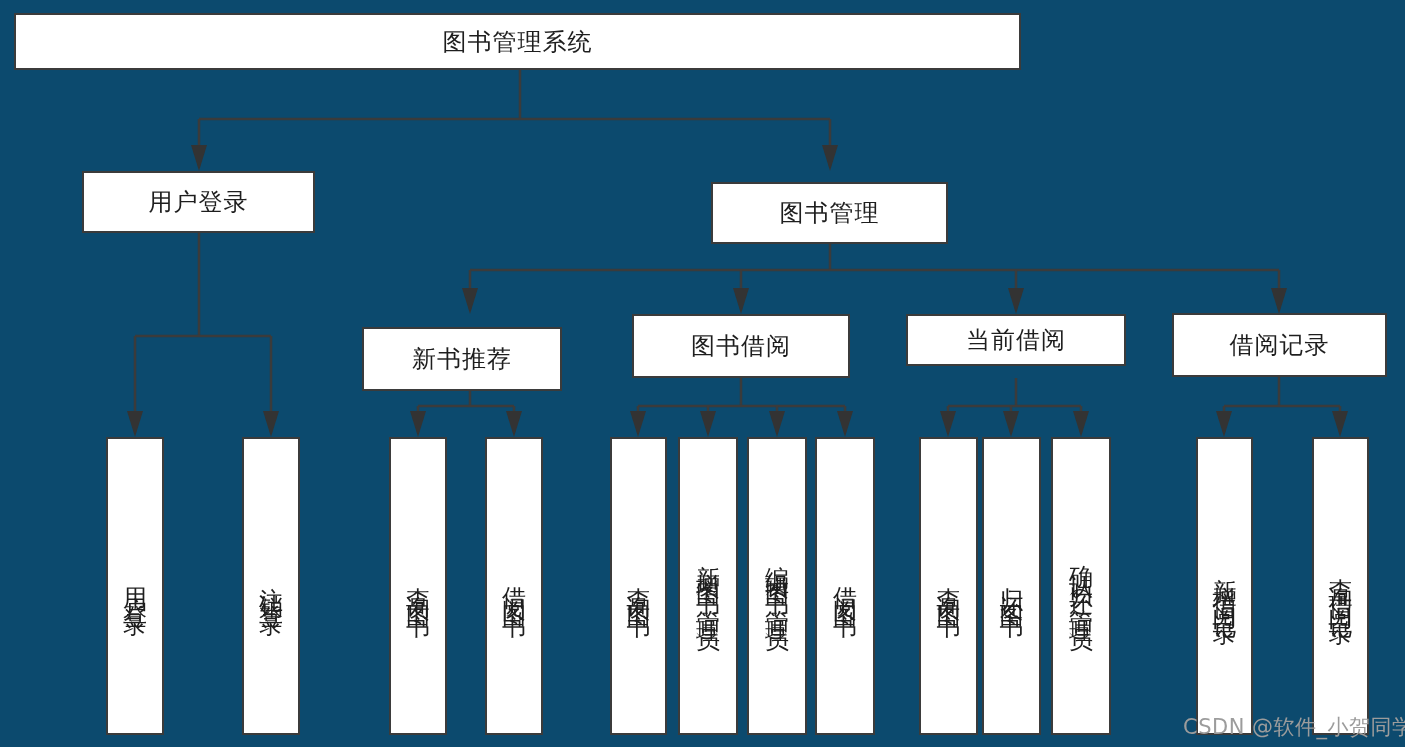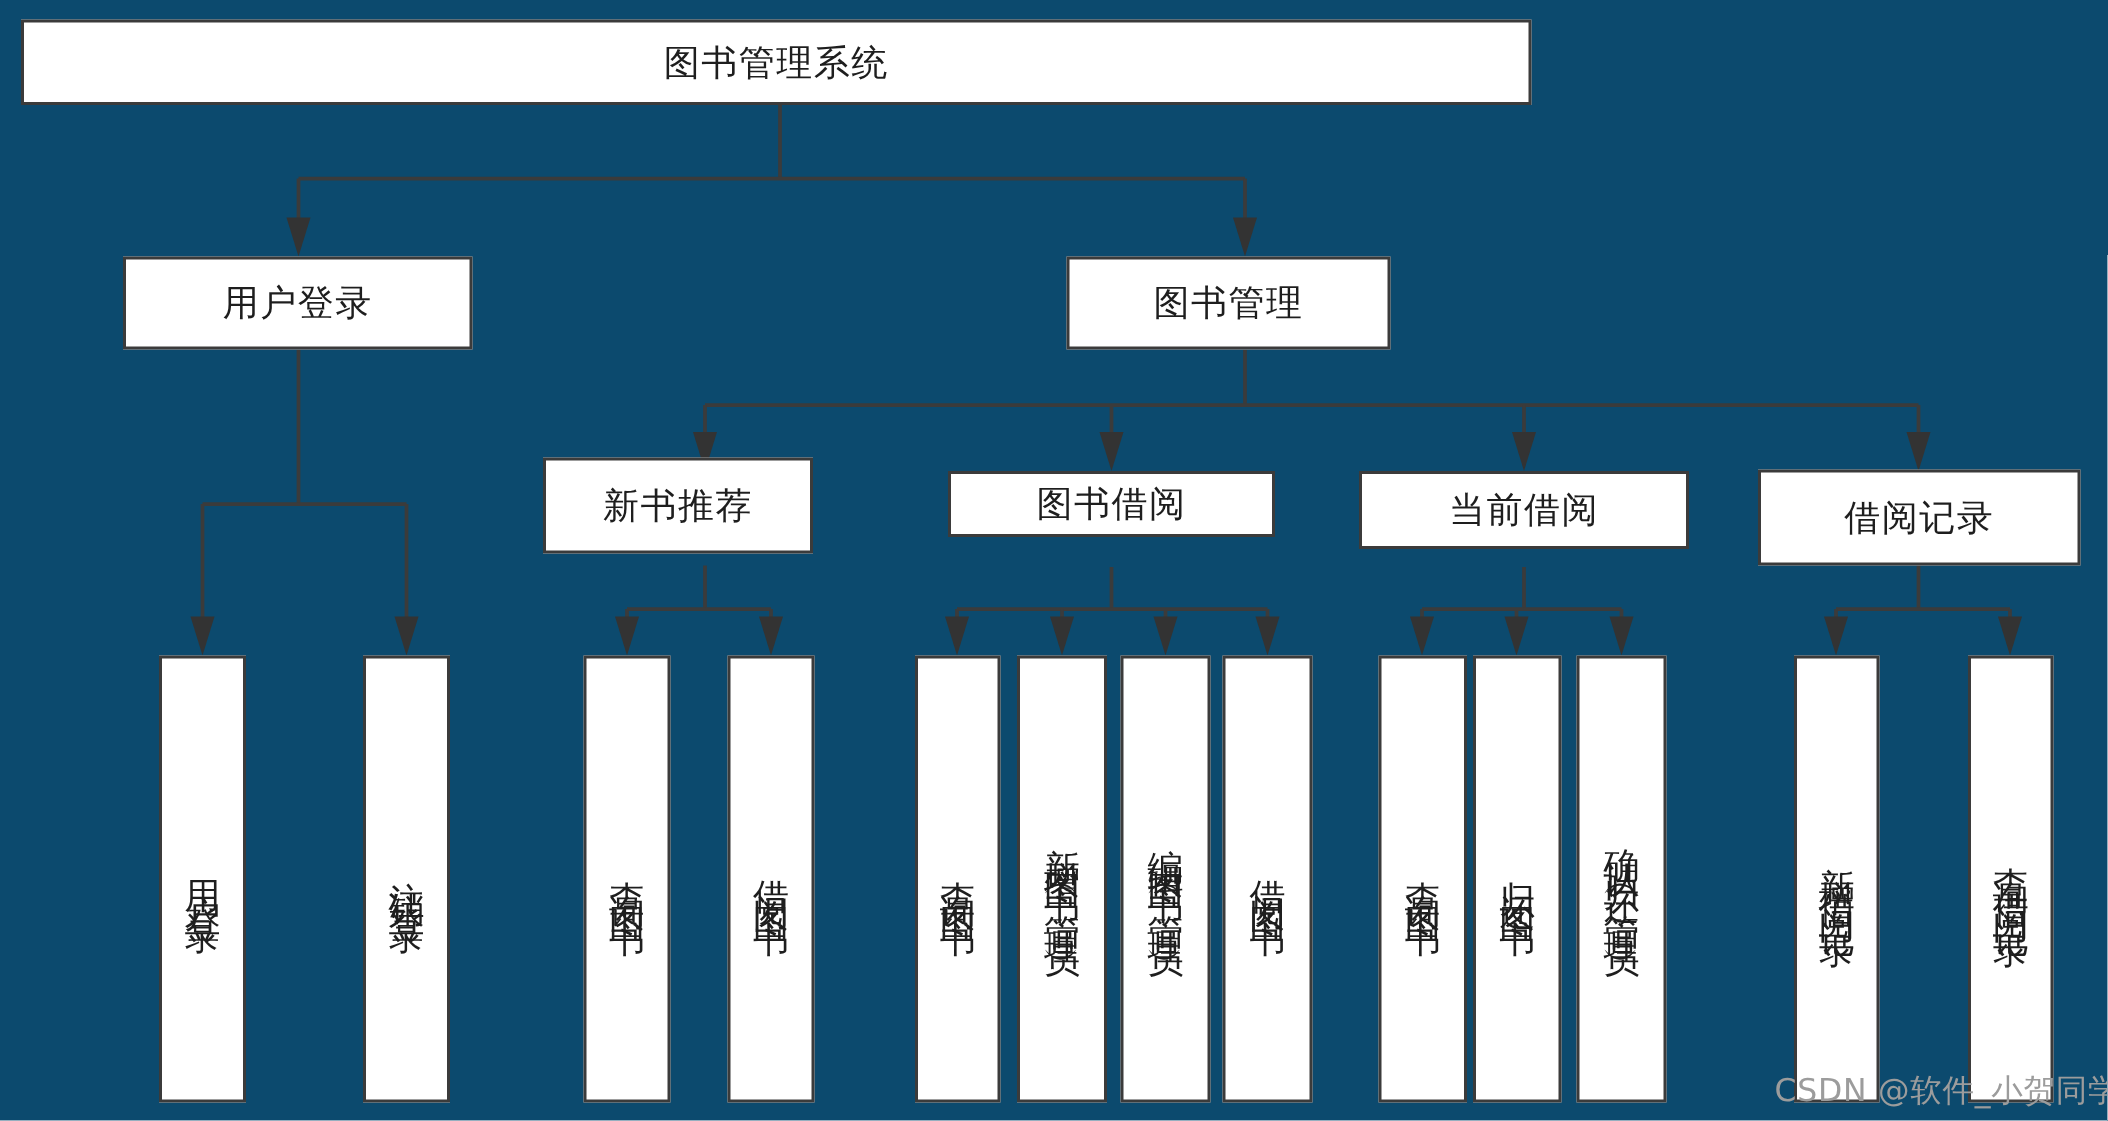--- a/index.html
+++ b/index.html
@@ -133,28 +133,28 @@
     </g>
   </svg>
 
   <div class="node node-h" style="left:14px; top:13px; width:1007px; height:57px;">
     <span class="node-label">图书管理系统</span>
   </div>
 
   <div class="node node-h" style="left:82px; top:171px; width:233px; height:62px;">
     <span class="node-label">用户登录</span>
   </div>
-  <div class="node node-h" style="left:711px; top:171px; width:216px; height:62px;">
+  <div class="node node-h" style="left:711px; top:182px; width:237px; height:62px;">
     <span class="node-label">图书管理</span>
   </div>
 
-  <div class="node node-h" style="left:362px; top:305px; width:180px; height:64px;">
+  <div class="node node-h" style="left:362px; top:327px; width:200px; height:64px;">
     <span class="node-label">新书推荐</span>
   </div>
-  <div class="node node-h" style="left:632px; top:314px; width:218px; height:44px;">
+  <div class="node node-h" style="left:632px; top:314px; width:218px; height:64px;">
     <span class="node-label">图书借阅</span>
   </div>
   <div class="node node-h" style="left:906px; top:314px; width:220px; height:52px;">
     <span class="node-label">当前借阅</span>
   </div>
   <div class="node node-h" style="left:1172px; top:313px; width:215px; height:64px;">
     <span class="node-label">借阅记录</span>
   </div>
 
   <div class="node node-v" style="left:106px; top:437px; width:58px; height:298px;">

